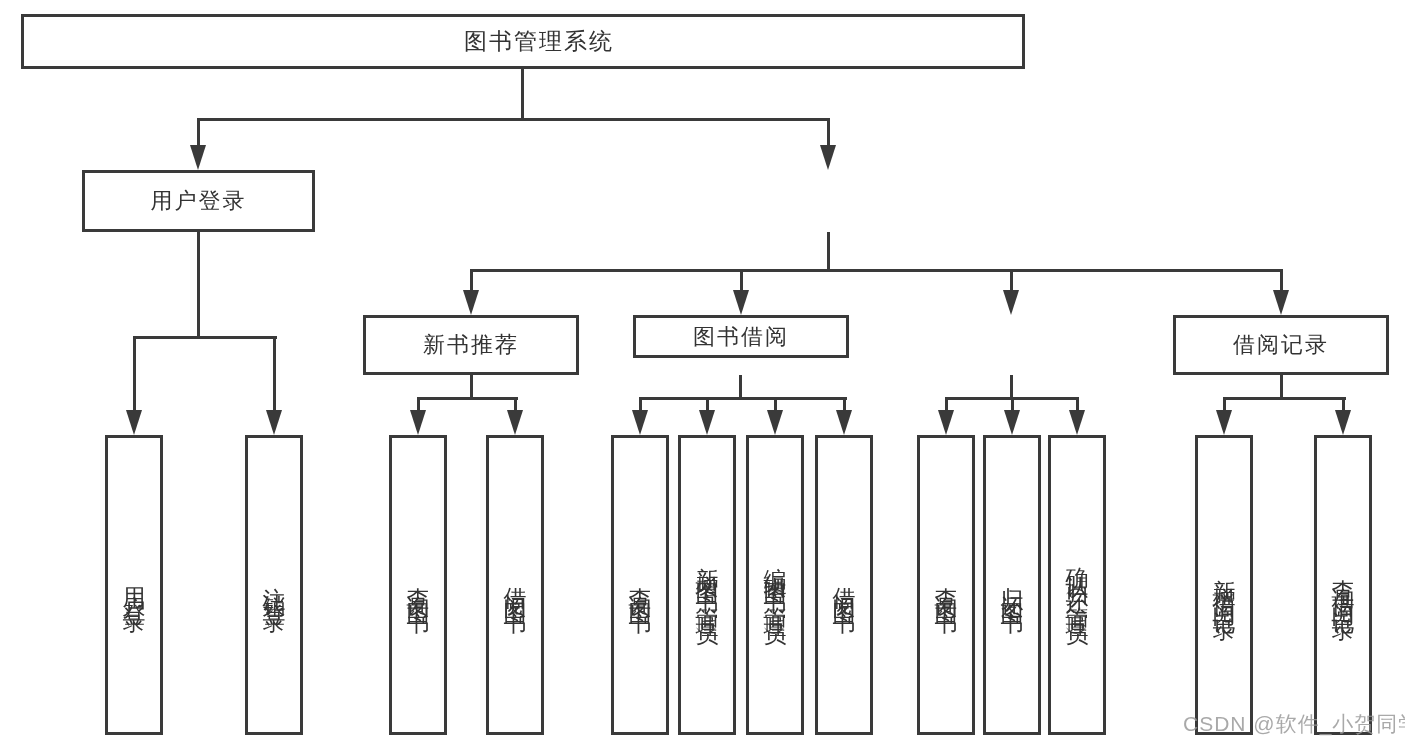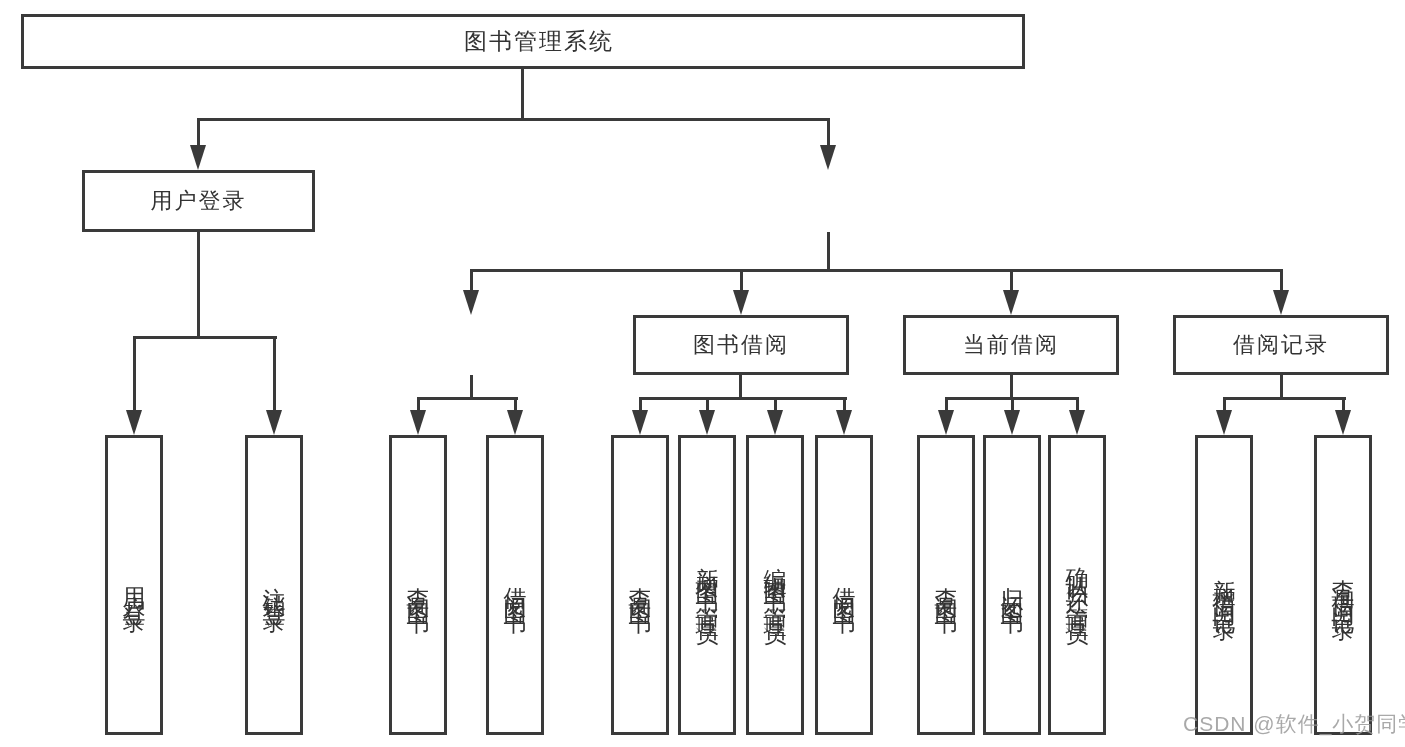--- a/index.html
+++ b/index.html
@@ -105,25 +105,25 @@
   <div class="hline" style="left:470px; top:269px; width:813px;"></div>
   <div class="vline" style="left:470px; top:269px; height:26px;"></div>
   <div class="vline" style="left:740px; top:269px; height:26px;"></div>
   <div class="vline" style="left:1010px; top:269px; height:26px;"></div>
   <div class="vline" style="left:1280px; top:269px; height:26px;"></div>
   <div class="arrow" style="left:463px; top:290px;"></div>
   <div class="arrow" style="left:733px; top:290px;"></div>
   <div class="arrow" style="left:1003px; top:290px;"></div>
   <div class="arrow" style="left:1273px; top:290px;"></div>
 
-  <div class="hbox" style="left:633px; top:315px; width:216px; height:60px;">
+  <div class="hbox" style="left:363px; top:315px; width:216px; height:60px;">
+    <span>新书推荐</span>
+  </div>
+  <div class="hbox" style="left:633px; top:315px; width:216px; height:43px;">
     <span>图书借阅</span>
-  </div>
-  <div class="hbox" style="left:903px; top:315px; width:216px; height:60px;">
-    <span>当前借阅</span>
   </div>
   <div class="hbox" style="left:1173px; top:315px; width:216px; height:60px;">
     <span>借阅记录</span>
   </div>
 
   <div class="vline" style="left:470px; top:375px; height:25px;"></div>
   <div class="hline" style="left:417px; top:397px; width:101px;"></div>
   <div class="vline" style="left:417px; top:397px; height:16px;"></div>
   <div class="vline" style="left:514px; top:397px; height:16px;"></div>
   <div class="arrow" style="left:410px; top:410px;"></div>

